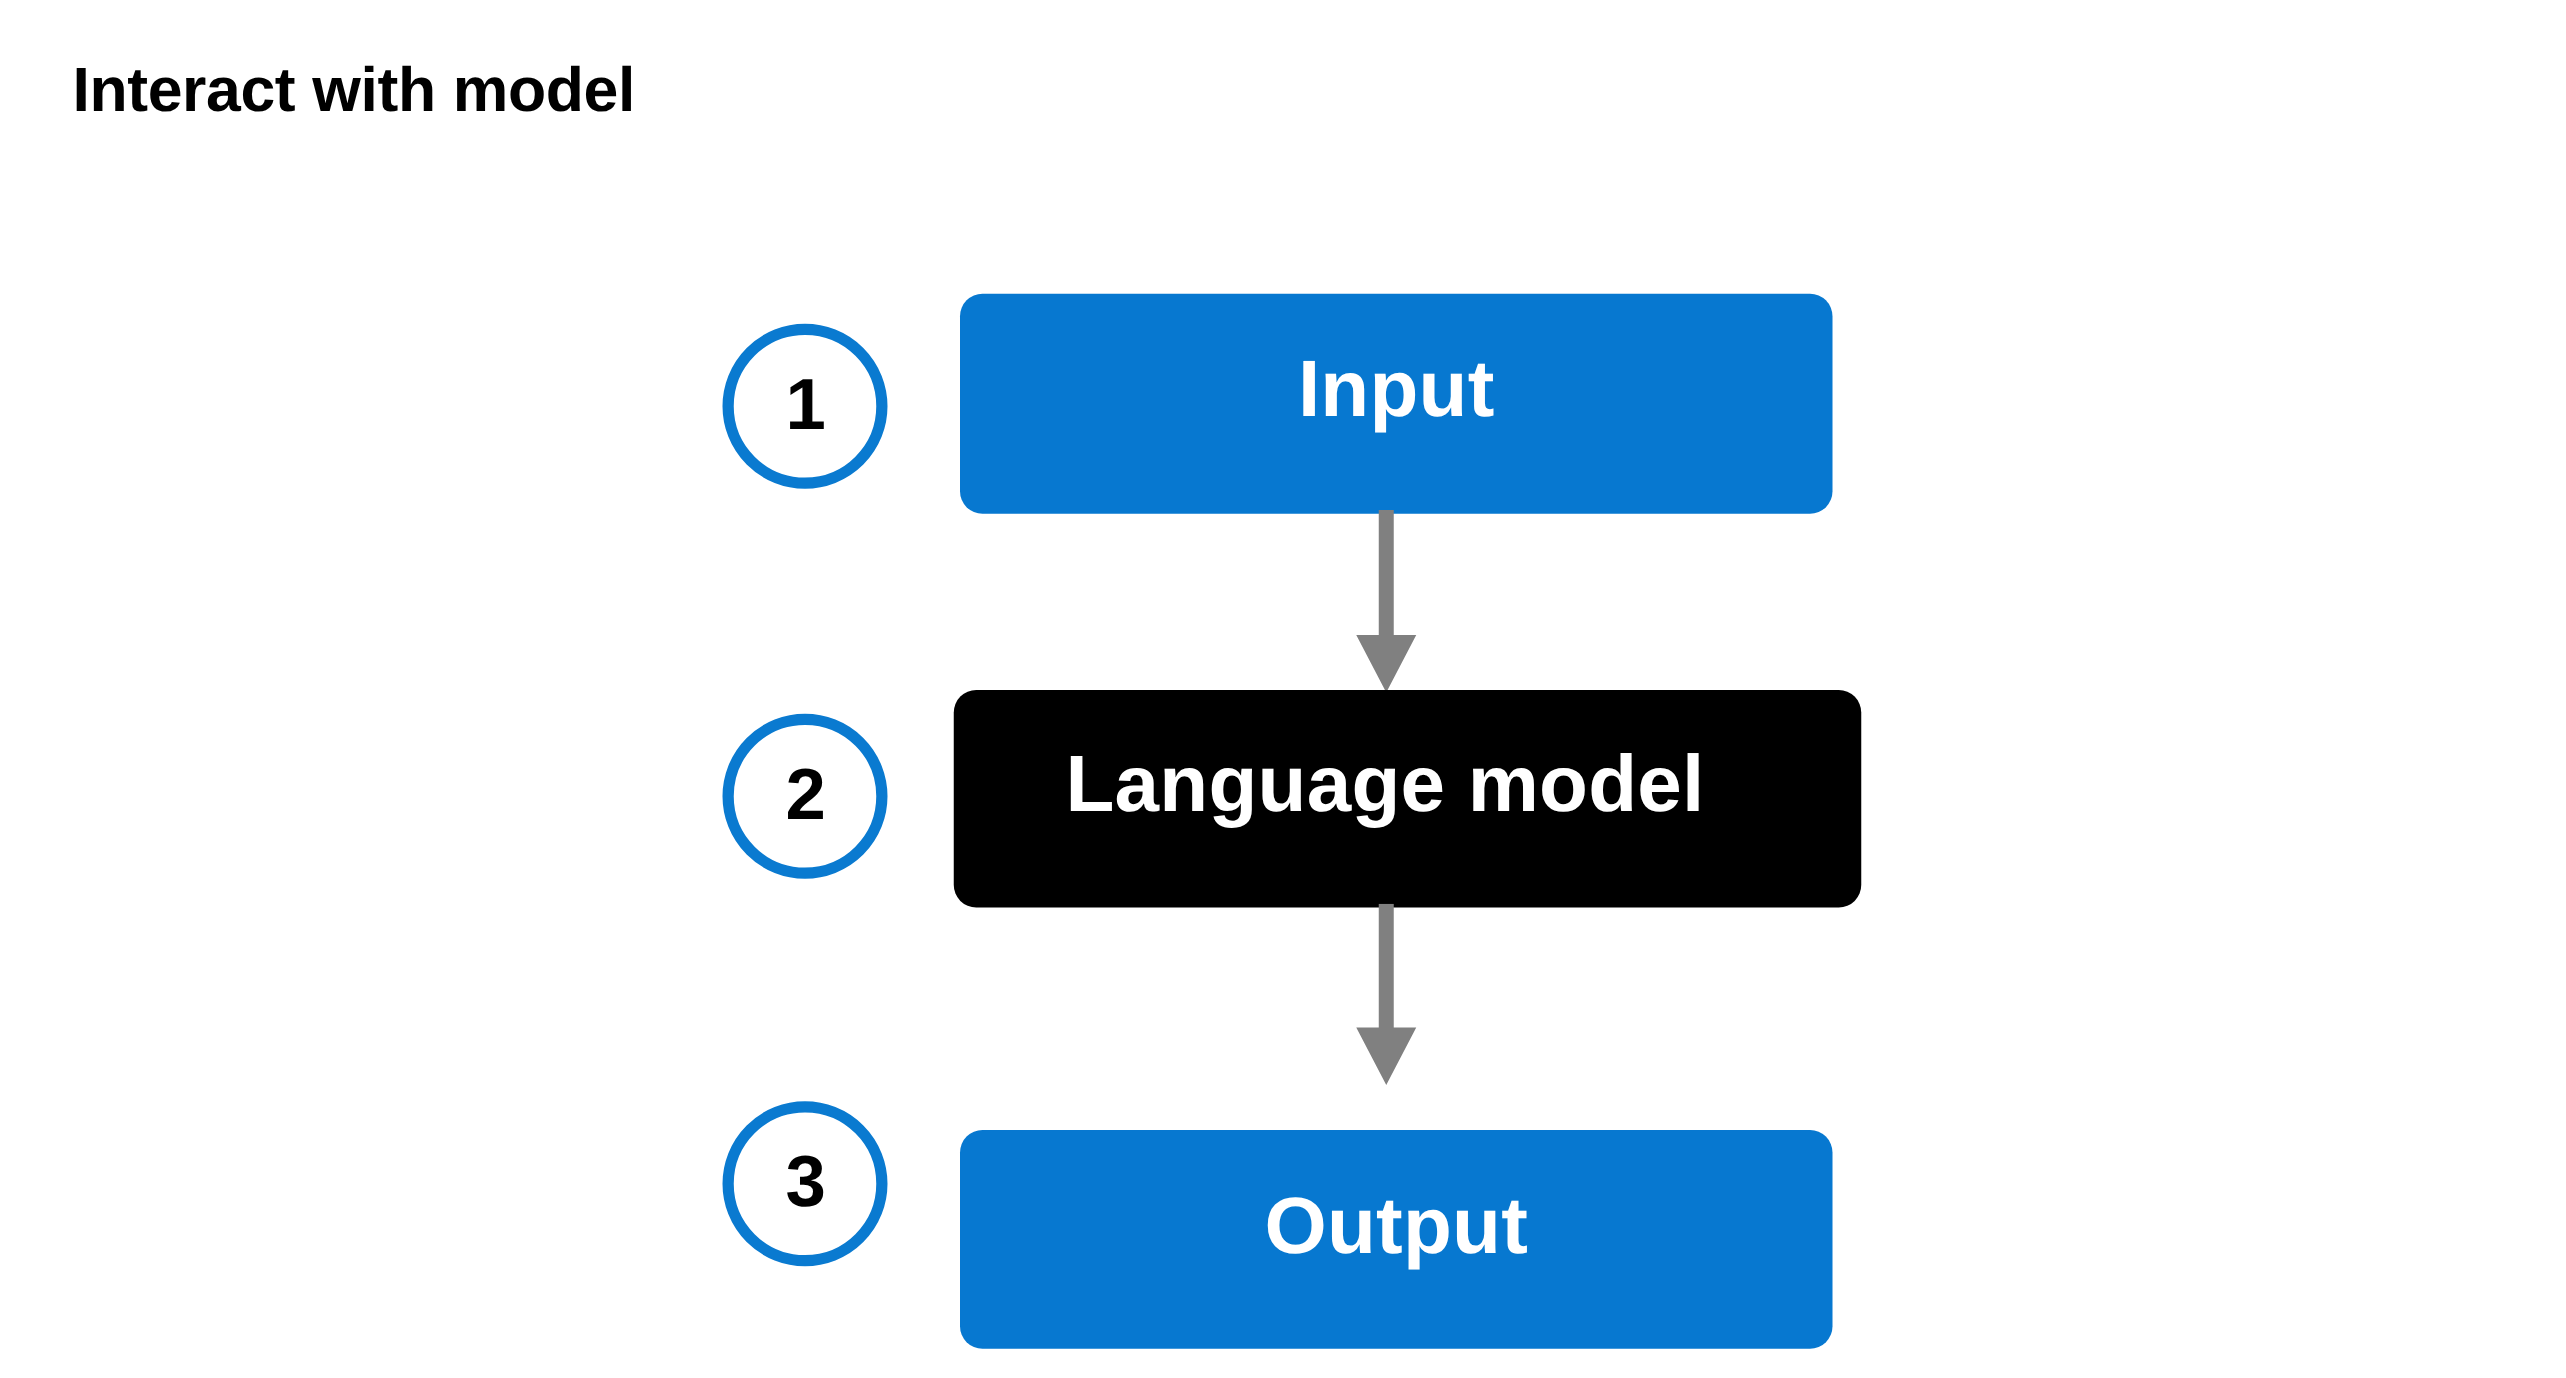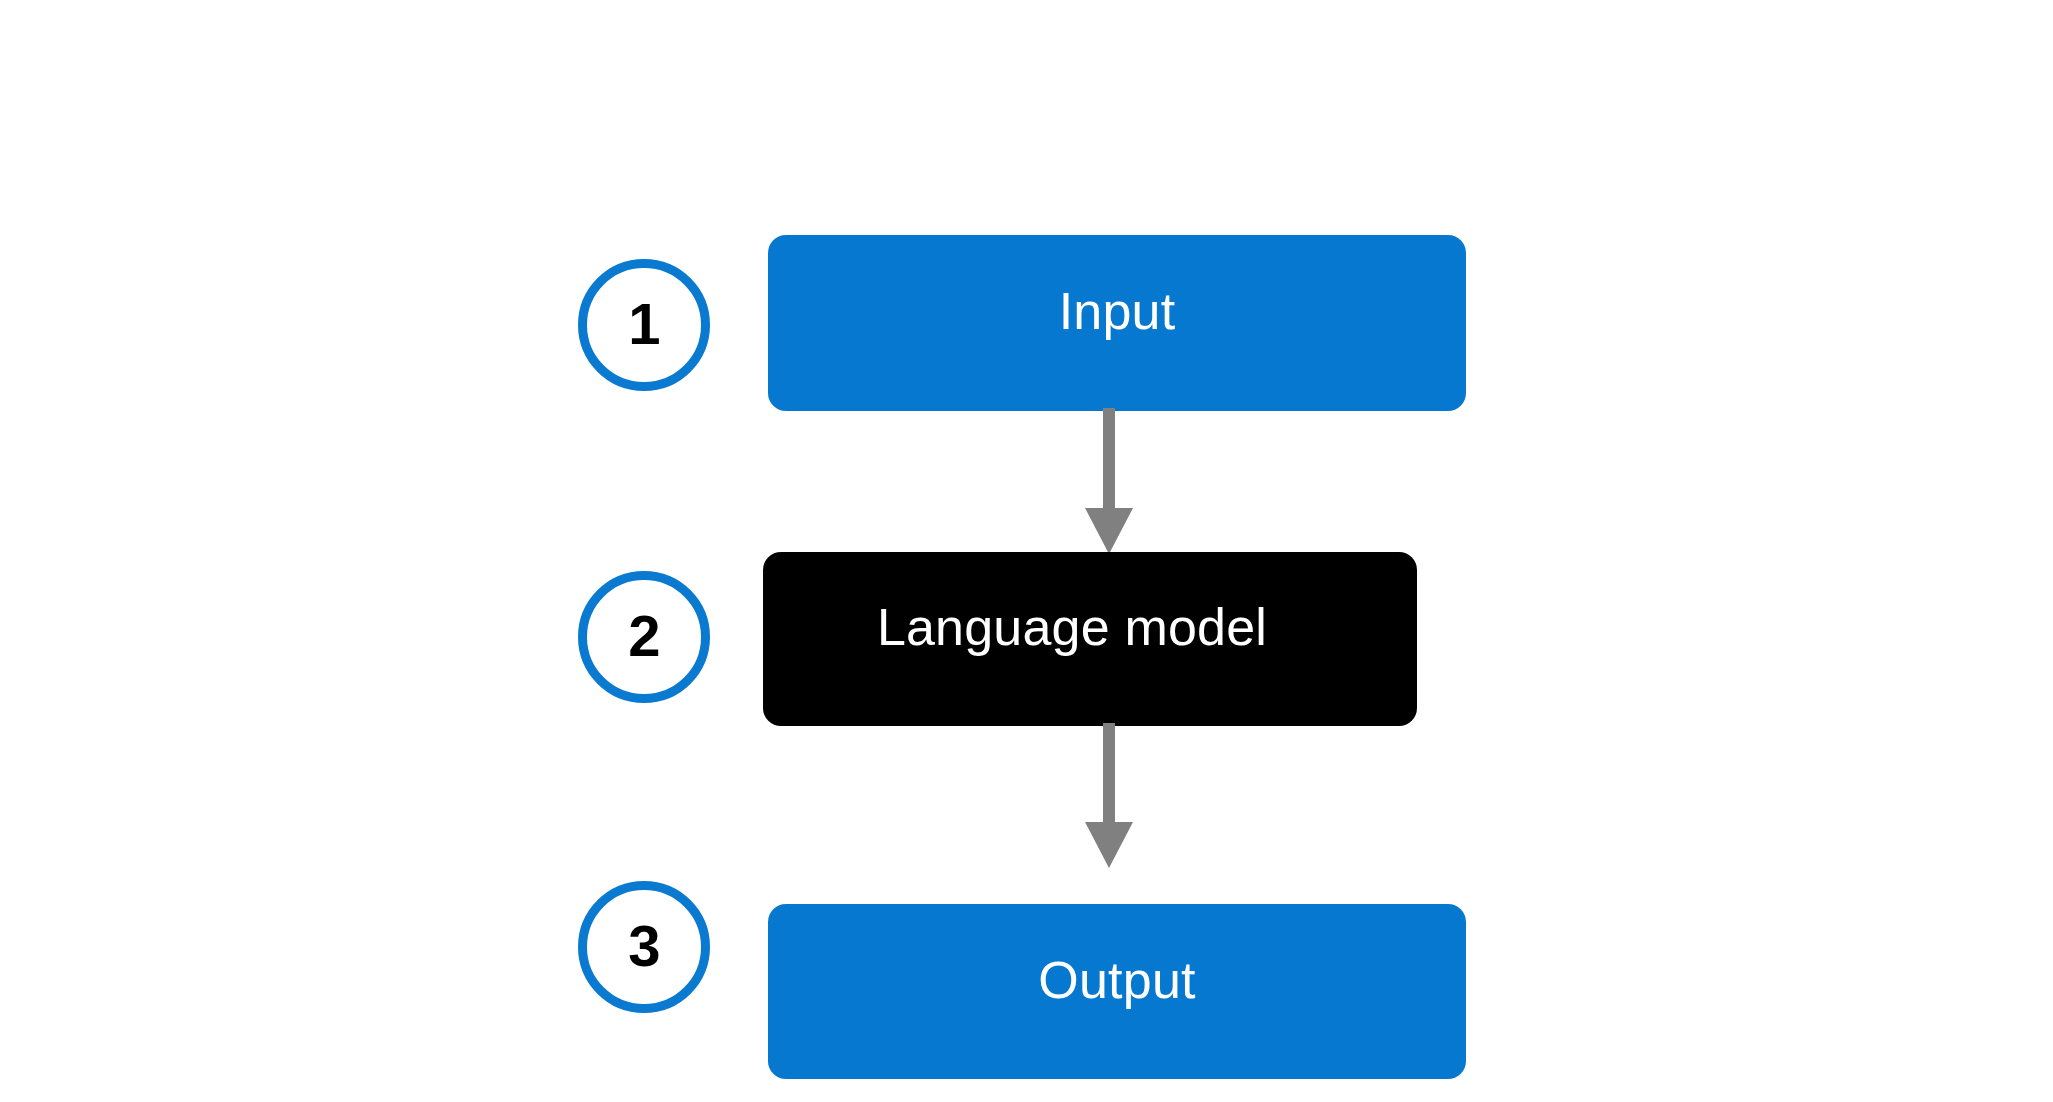--- a/index.html
+++ b/index.html
@@ -62,43 +62,43 @@
   .flow-box {
     position: absolute;
     box-sizing: border-box;
     border-radius: 18px;
     display: flex;
     align-items: center;
     justify-content: center;
     text-align: center;
   }
   .flow-box .box-label {
-    font-size: 52px;
-    font-weight: normal;
+    font-size: 64px;
+    font-weight: bold;
     line-height: 1;
     letter-spacing: 0.2px;
     white-space: nowrap;
   }
 
   #flow-box-input {
     left: 768px;
     top: 235px;
     width: 698px;
     height: 176px;
     background: #0778d0;
   }
   #flow-box-input .box-label {
     color: #ffffff;
     transform: translateY(-12px);
   }
 
   #flow-box-language-model {
     left: 763px;
     top: 552px;
-    width: 654px;
+    width: 726px;
     height: 174px;
     background: #000000;
   }
   #flow-box-language-model .box-label {
     color: #ffffff;
     transform: translate(-18px, -12px);
   }
 
   #flow-box-output {
     left: 768px;
@@ -121,20 +121,21 @@
   }
   #flow-arrow-1 { top: 408px;  height: 146px; }
   #flow-arrow-2 { top: 723px;  height: 145px; }
   .flow-arrow svg { display: block; width: 100%; height: 100%; }
 </style>
 </head>
 <body>
 
 <div id="canvas">
 
+  <div id="page-title">Interact with model</div>
 
   <div class="step-circle" id="step-circle-1">
     <span class="step-number">1</span>
   </div>
 
   <div class="flow-box" id="flow-box-input">
     <span class="box-label">Input</span>
   </div>
 
   <div class="flow-arrow" id="flow-arrow-1">

